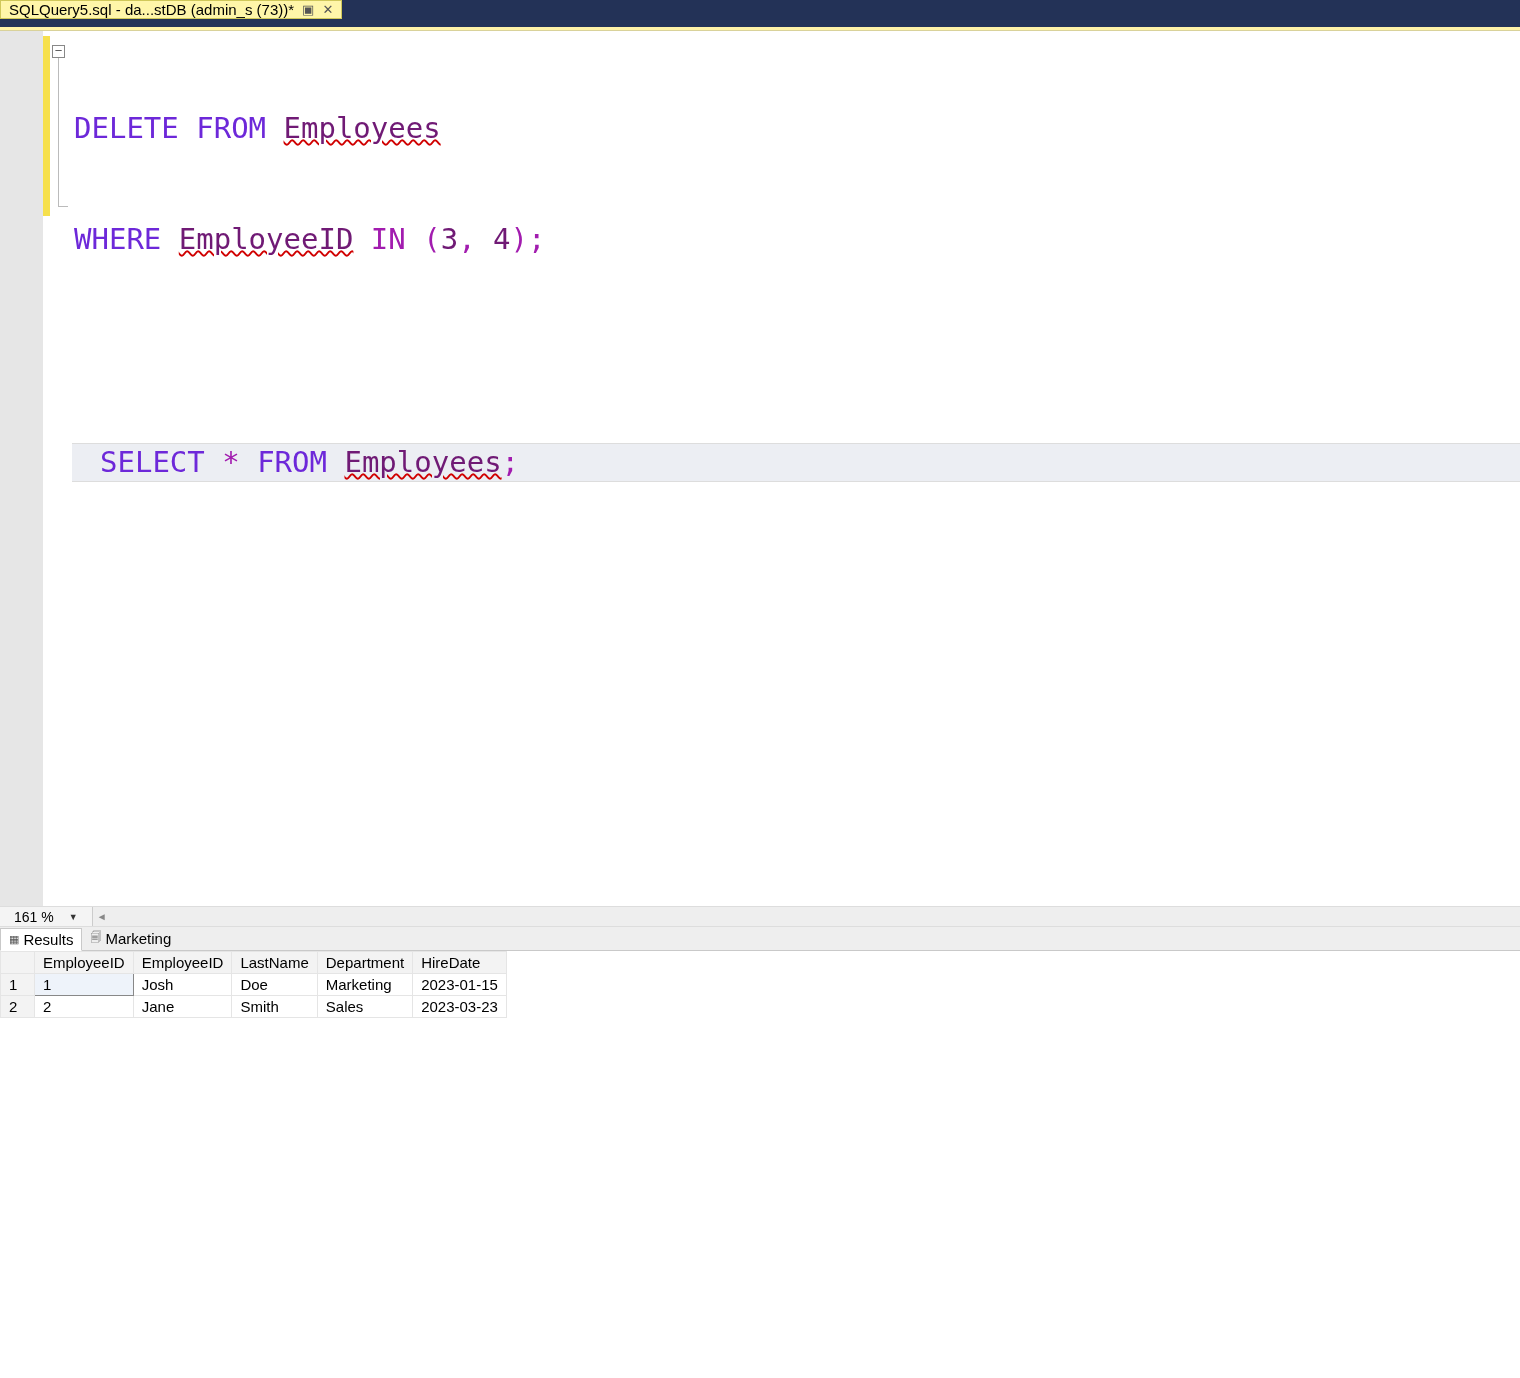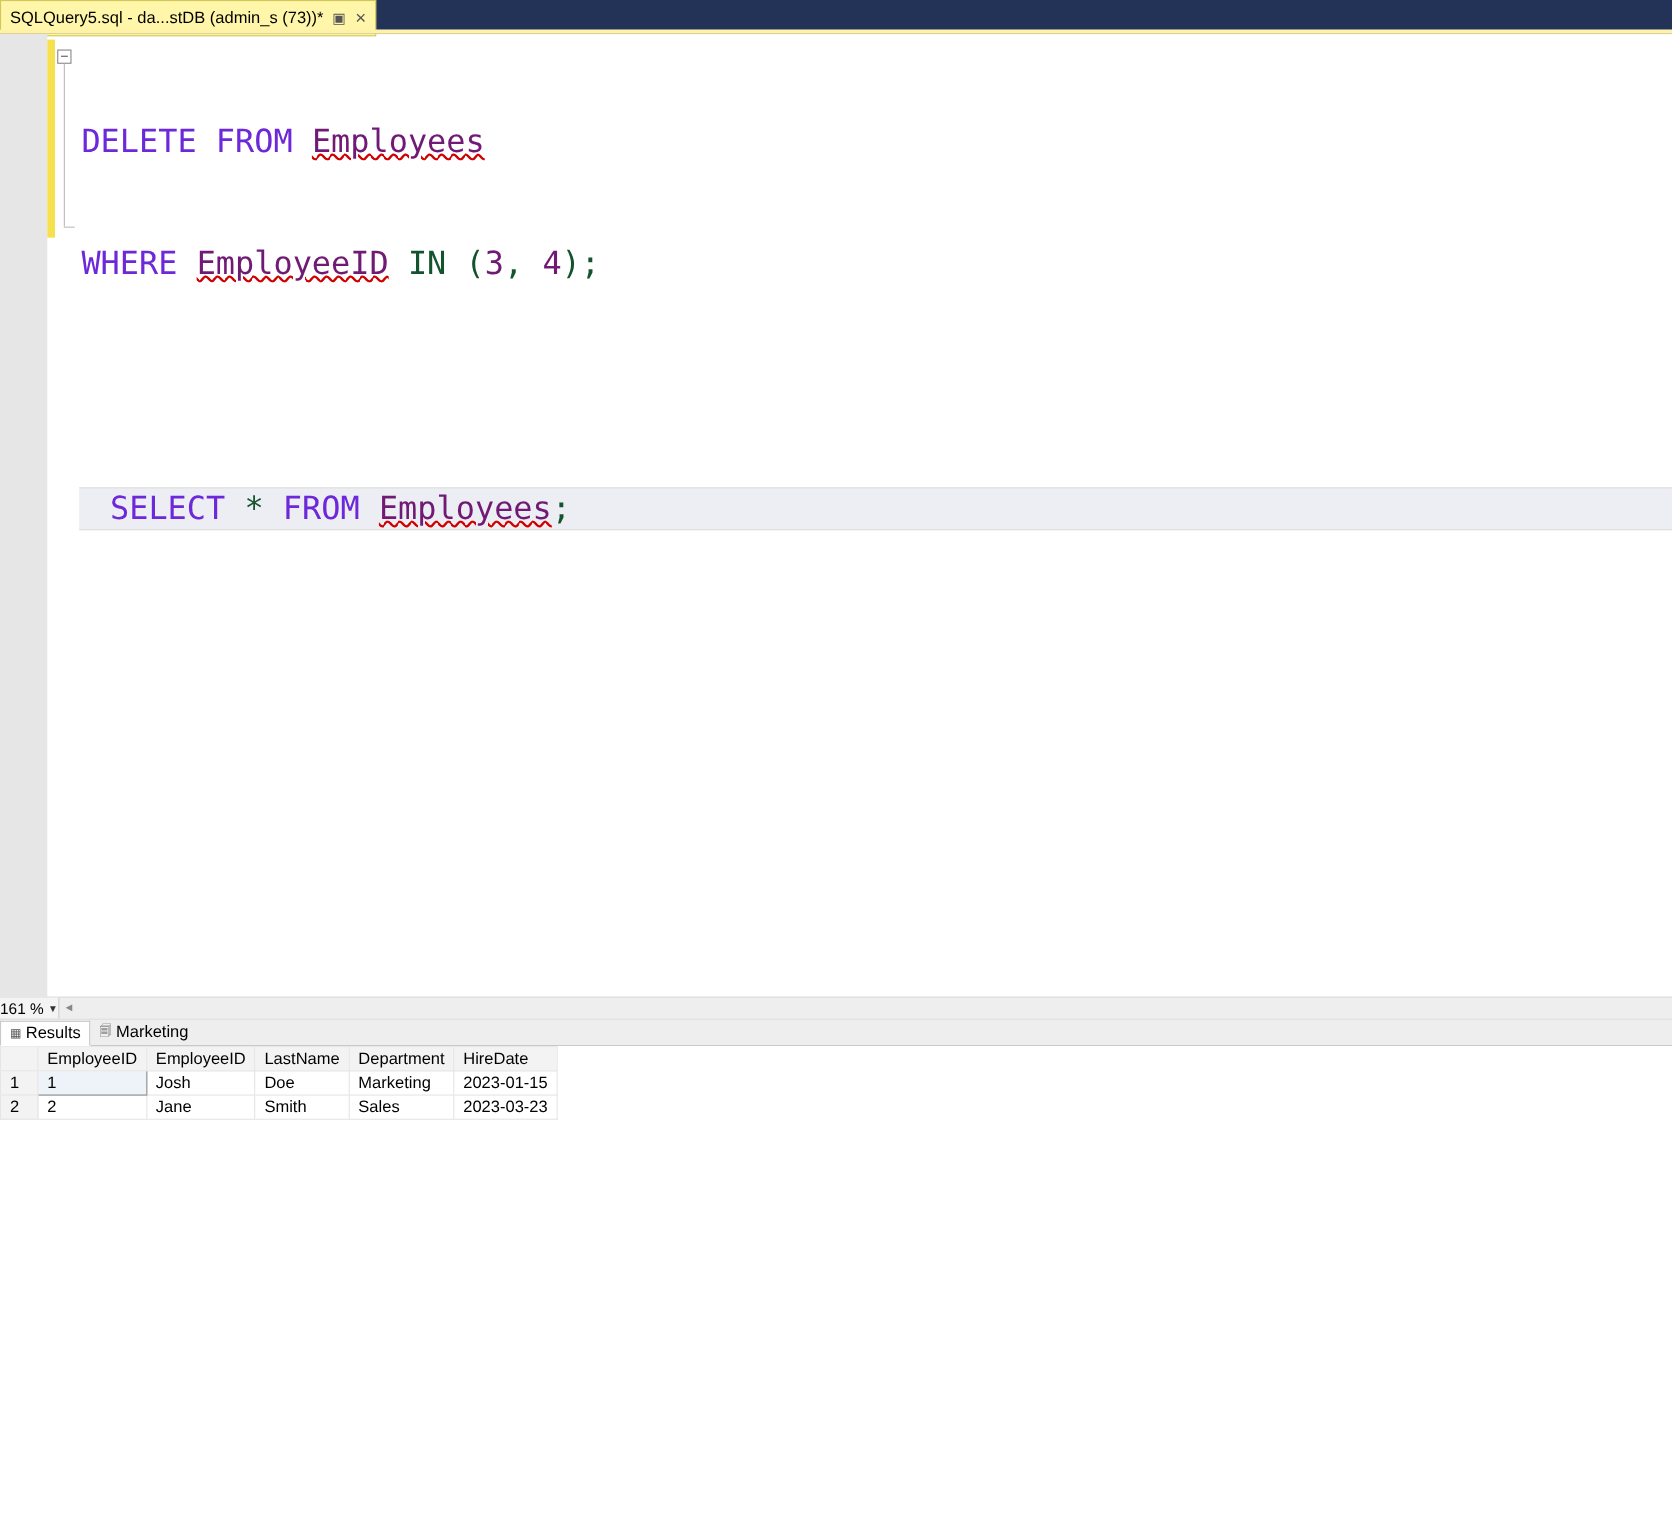--- a/index.html
+++ b/index.html
@@ -22,21 +22,21 @@
     align-items: stretch;
   }
   .tab {
     background: #fff6a9;
     color: #000;
     display: flex;
     align-items: center;
     padding: 0 8px;
     font-size: 15px;
     gap: 8px;
-    height: 33px;
+    height: 19px;
     border: 1px solid #d0c85a;
   }
   .tab-label { white-space: nowrap; }
   .tab-pin, .tab-close {
     font-size: 13px;
     cursor: pointer;
     color: #555;
     line-height: 1;
   }
   .editor-yellow-strip {
@@ -110,43 +110,43 @@
     padding-left: 2px;
     position: relative;
   }
   .code-line.highlight {
     background: #eceef3;
     border-top: 1px solid #ddd;
     border-bottom: 1px solid #ddd;
     padding-left: 28px;
   }
   .kw { color: #6d28d9; }
-  .gray { color: #14532d; }
+  .gray { color: #a21caf; }
   .plain { color: #701a75; }
   .squiggle {
     text-decoration-line: underline;
     text-decoration-style: wavy;
     text-decoration-color: #d00000;
     text-decoration-thickness: 2px;
   }
   .editor-scrollbar {
     height: 20px;
     background: #eeeeee;
     border-top: 1px solid #ddd;
     display: flex;
     align-items: center;
   }
   .zoom-box {
     height: 100%;
     display: flex;
     align-items: center;
-    padding: 0 0;
+    padding: 0 14px;
     border-right: 1px solid #ccc;
     background: #f4f4f4;
-    gap: 4px;
+    gap: 15px;
     font-size: 14px;
   }
   .dropdown-arrow {
     font-size: 9px;
     color: #333;
   }
   .scroll-left-arrow {
     width: 18px;
     text-align: center;
     font-size: 10px;

